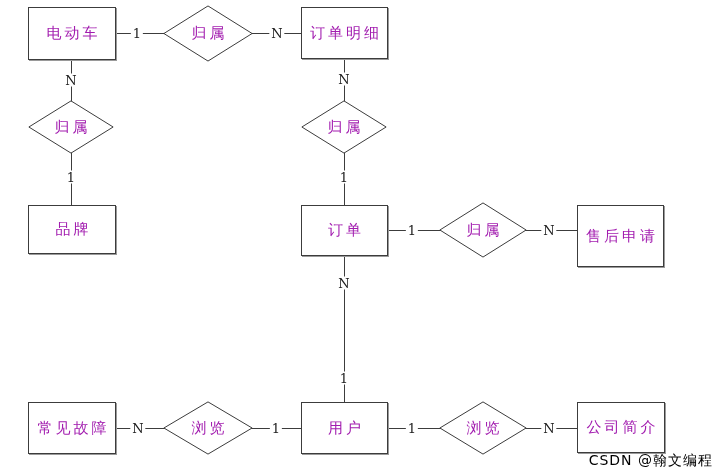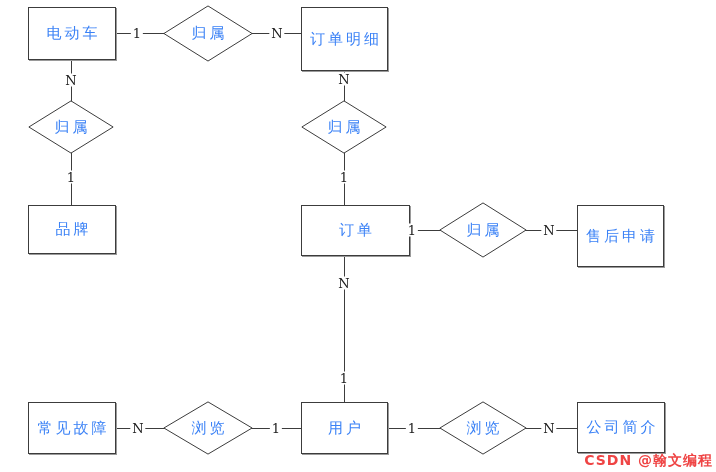--- a/index.html
+++ b/index.html
@@ -20,21 +20,21 @@
     border: 1px solid #3c3c3c;
     background: #ffffff;
     box-shadow: 1px 1px 0 #9a9a9a;
     display: flex;
     align-items: center;
     justify-content: center;
     z-index: 2;
   }
   .entity span, .dlabel {
     font-size: 15px;
-    color: #3b82f6;
+    color: #a21caf;
     letter-spacing: 3px;
     text-indent: 3px;
     white-space: nowrap;
   }
   .diamond { position: absolute; z-index: 2; }
   .diamond svg { position: absolute; left: 0; top: 0; width: 100%; height: 100%; display: block; }
   .dlabel {
     position: absolute;
     left: 0; top: 0; right: 0; bottom: 0;
     display: flex;
@@ -109,27 +109,27 @@
   <div class="diamond" style="left:439px; top:401px; width:88px; height:54px;">
     <svg viewBox="0 0 100 60" preserveAspectRatio="none">
         <polygon points="50,1 99,30 50,59 1,30" fill="#ffffff" stroke="#3c3c3c" stroke-width="1" vector-effect="non-scaling-stroke"></polygon>
       </svg>
     <span class="dlabel">浏览</span>
   </div>
 
   <div class="entity" style="left:28px; top:7px; width:88px; height:53px;">
     <span>电动车</span>
   </div>
-  <div class="entity" style="left:301px; top:7px; width:87px; height:64px;">
+  <div class="entity" style="left:301px; top:7px; width:87px; height:52px;">
     <span>订单明细</span>
   </div>
   <div class="entity" style="left:28px; top:205px; width:88px; height:49px;">
     <span>品牌</span>
   </div>
-  <div class="entity" style="left:301px; top:205px; width:109px; height:51px;">
+  <div class="entity" style="left:301px; top:205px; width:87px; height:51px;">
     <span>订单</span>
   </div>
   <div class="entity" style="left:577px; top:205px; width:87px; height:62px;">
     <span>售后申请</span>
   </div>
   <div class="entity" style="left:301px; top:402px; width:87px; height:52px;">
     <span>用户</span>
   </div>
   <div class="entity" style="left:28px; top:402px; width:88px; height:52px;">
     <span>常见故障</span>
@@ -146,15 +146,15 @@
   <span class="card" style="left:344px; top:177px;">1</span>
   <span class="card" style="left:412px; top:230px;">1</span>
   <span class="card" style="left:549px; top:230px;">N</span>
   <span class="card" style="left:344px; top:283px;">N</span>
   <span class="card" style="left:344px; top:378px;">1</span>
   <span class="card" style="left:138px; top:428px;">N</span>
   <span class="card" style="left:276px; top:428px;">1</span>
   <span class="card" style="left:412px; top:428px;">1</span>
   <span class="card" style="left:549px; top:428px;">N</span>
 
-  <div class="watermark" style="color: #ef4444; font-weight: bold;">CSDN @翰文编程</div>
+  <div class="watermark" style="color: #000000;">CSDN @翰文编程</div>
 
 </div>
 
 </body></html>

